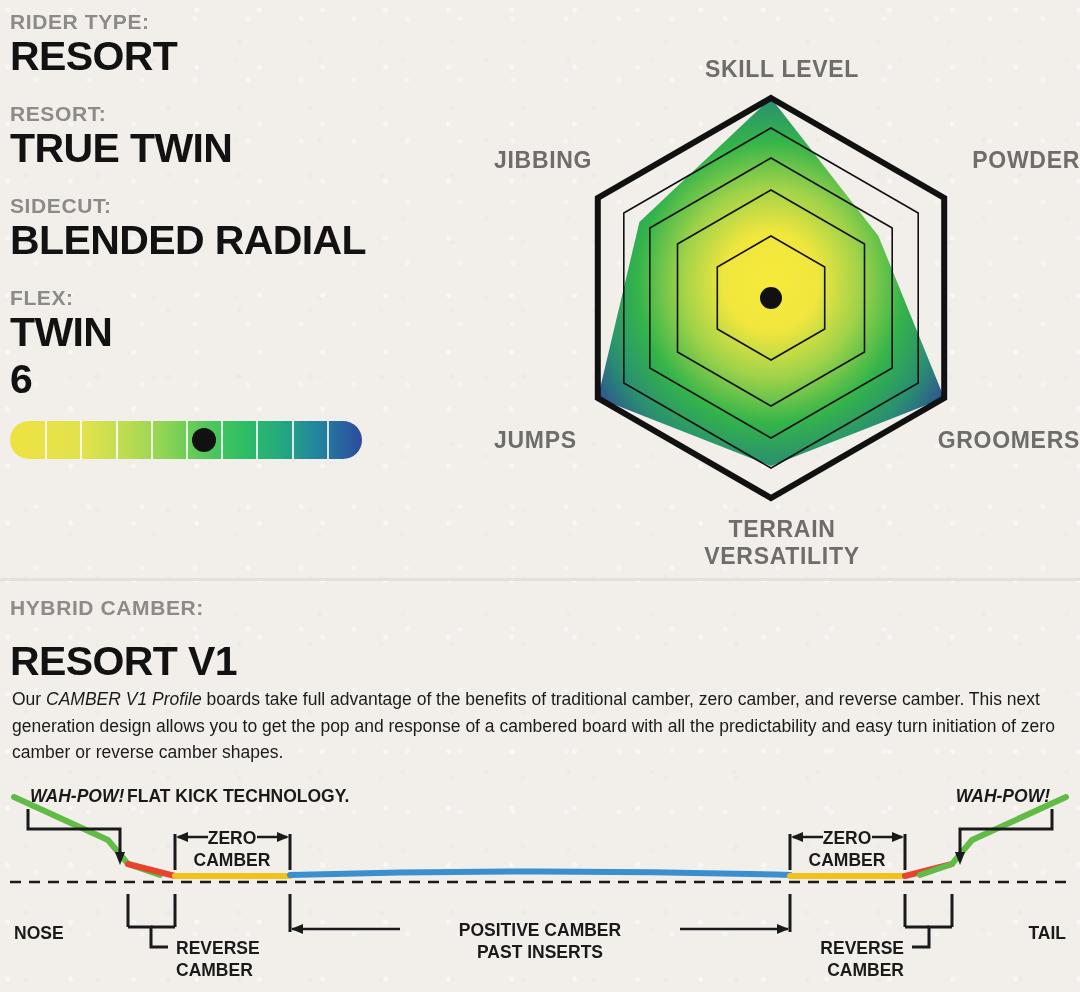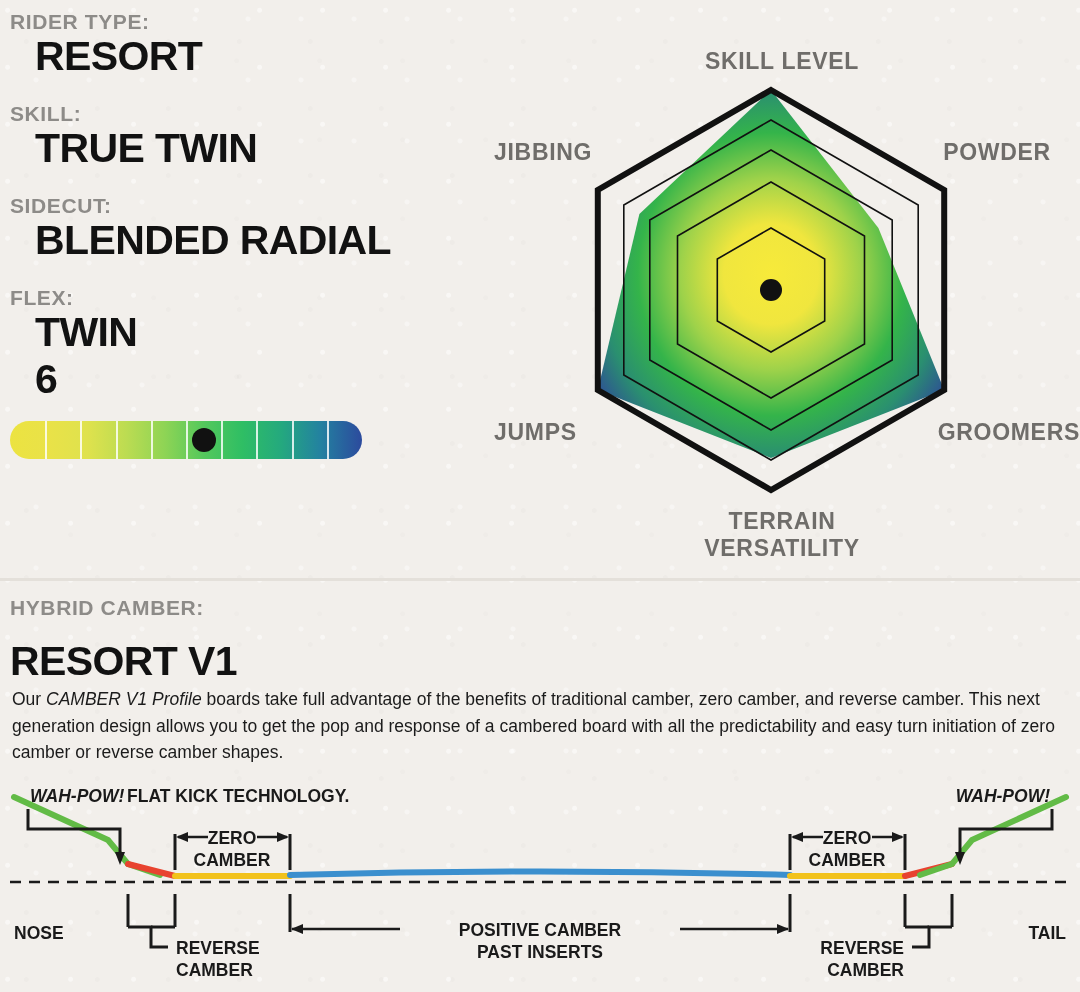--- a/index.html
+++ b/index.html
@@ -43,21 +43,20 @@
     letter-spacing: .6px;
     color: #8d8b88;
     line-height: 1.15;
   }
   .spec-value {
     font-size: 41px;
     font-weight: bold;
     letter-spacing: -.6px;
     color: #121212;
     line-height: 1.12;
-    margin-left: 25px;
   }
   .spec-value.small-gap { margin-top: 1px; }
 
   
   #flex-meter {
     margin-top: 18px;
     width: 352px;
     height: 38px;
     border-radius: 19px;
     position: relative;
@@ -83,21 +82,21 @@
   }
   #flex-dot {
     position: absolute;
     width: 24px; height: 24px;
     border-radius: 50%;
     background: #111;
     top: 7px;
   }
 
   
-  #radar-wrap { position: absolute; left: 486px; top: 8px; width: 594px; height: 570px; }
+  #radar-wrap { position: absolute; left: 486px; top: 16px; width: 594px; height: 570px; }
   #radar-svg { display: block; }
   .axis-label {
     position: absolute;
     font-size: 23px;
     font-weight: bold;
     letter-spacing: .7px;
     color: #6f6d6a;
     white-space: nowrap;
     text-align: center;
   }
@@ -140,21 +139,21 @@
 <div id="top-section" class="layer">
 
   <div id="spec-list">
 
     <div class="spec-block">
       <div class="spec-label">RIDER TYPE:</div>
       <div class="spec-value">RESORT</div>
     </div>
 
     <div class="spec-block">
-      <div class="spec-label">SKILL:</div>
+      <div class="spec-label">RESORT:</div>
       <div class="spec-value">TRUE TWIN</div>
     </div>
 
     <div class="spec-block">
       <div class="spec-label">SIDECUT:</div>
       <div class="spec-value">BLENDED RADIAL</div>
     </div>
 
     <div class="spec-block">
       <div class="spec-label">FLEX:</div>
@@ -198,21 +197,21 @@
           <polygon points="285.0,112.0 432.2,197.0 432.2,367.0 285.0,452.0 137.8,367.0 137.8,197.0" fill="none" stroke="#111111" stroke-width="1.6" stroke-linejoin="miter"></polygon>
           <polygon points="285.0,142.0 406.2,212.0 406.2,352.0 285.0,422.0 163.8,352.0 163.8,212.0" fill="none" stroke="#111111" stroke-width="1.6" stroke-linejoin="miter"></polygon>
           <polygon points="285.0,174.0 378.5,228.0 378.5,336.0 285.0,390.0 191.5,336.0 191.5,228.0" fill="none" stroke="#111111" stroke-width="1.6" stroke-linejoin="miter"></polygon>
           <polygon points="285.0,220.0 338.7,251.0 338.7,313.0 285.0,344.0 231.3,313.0 231.3,251.0" fill="none" stroke="#111111" stroke-width="1.6" stroke-linejoin="miter"></polygon>
           <circle cx="285" cy="282" r="11" fill="#111111"></circle>
         </g>
     </svg>
 
     <div class="axis-label" style="left:196px; top:40px; width:200px;">SKILL LEVEL</div>
 
-    <div class="axis-label" style="left:428px; top:131px; width:166px; text-align:center;">POWDER</div>
+    <div class="axis-label" style="left:428px; top:131px; width:166px; text-align:right;">POWDER</div>
 
     <div class="axis-label" style="left:428px; top:411px; width:166px; text-align:right;">GROOMERS</div>
 
     <div class="axis-label" style="left:156px; top:500px; width:280px; line-height:1.18;">
       <span>TERRAIN</span><br>
       <span>VERSATILITY</span>
     </div>
 
     <div class="axis-label" style="left:8px; top:411px; width:160px; text-align:left;">JUMPS</div>
 

